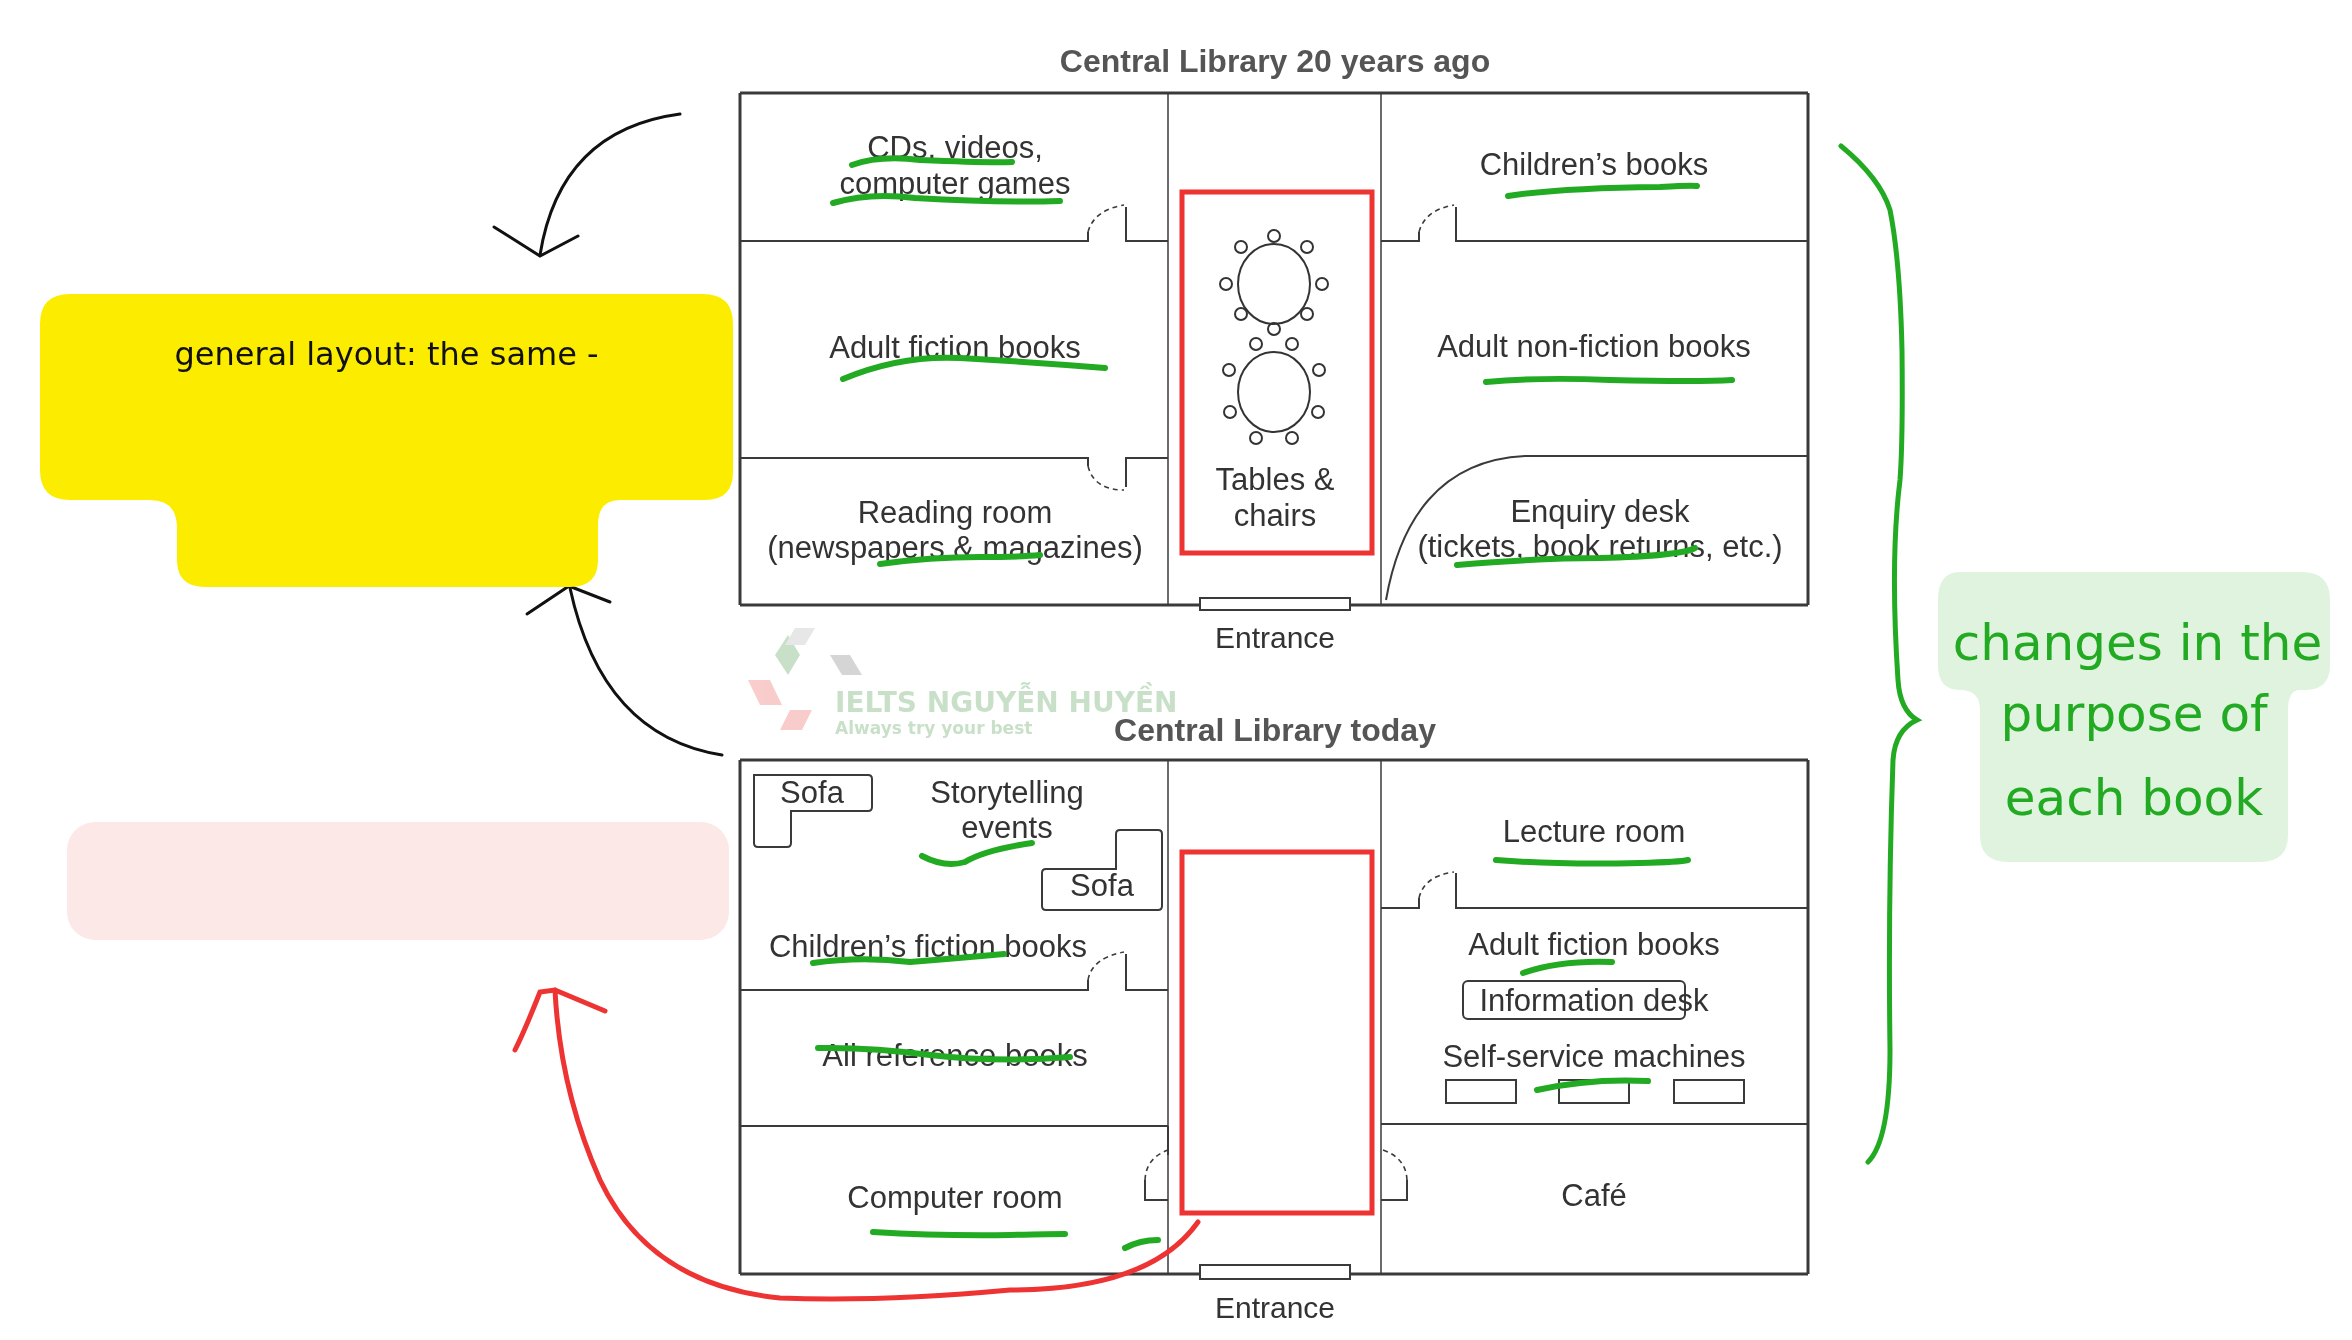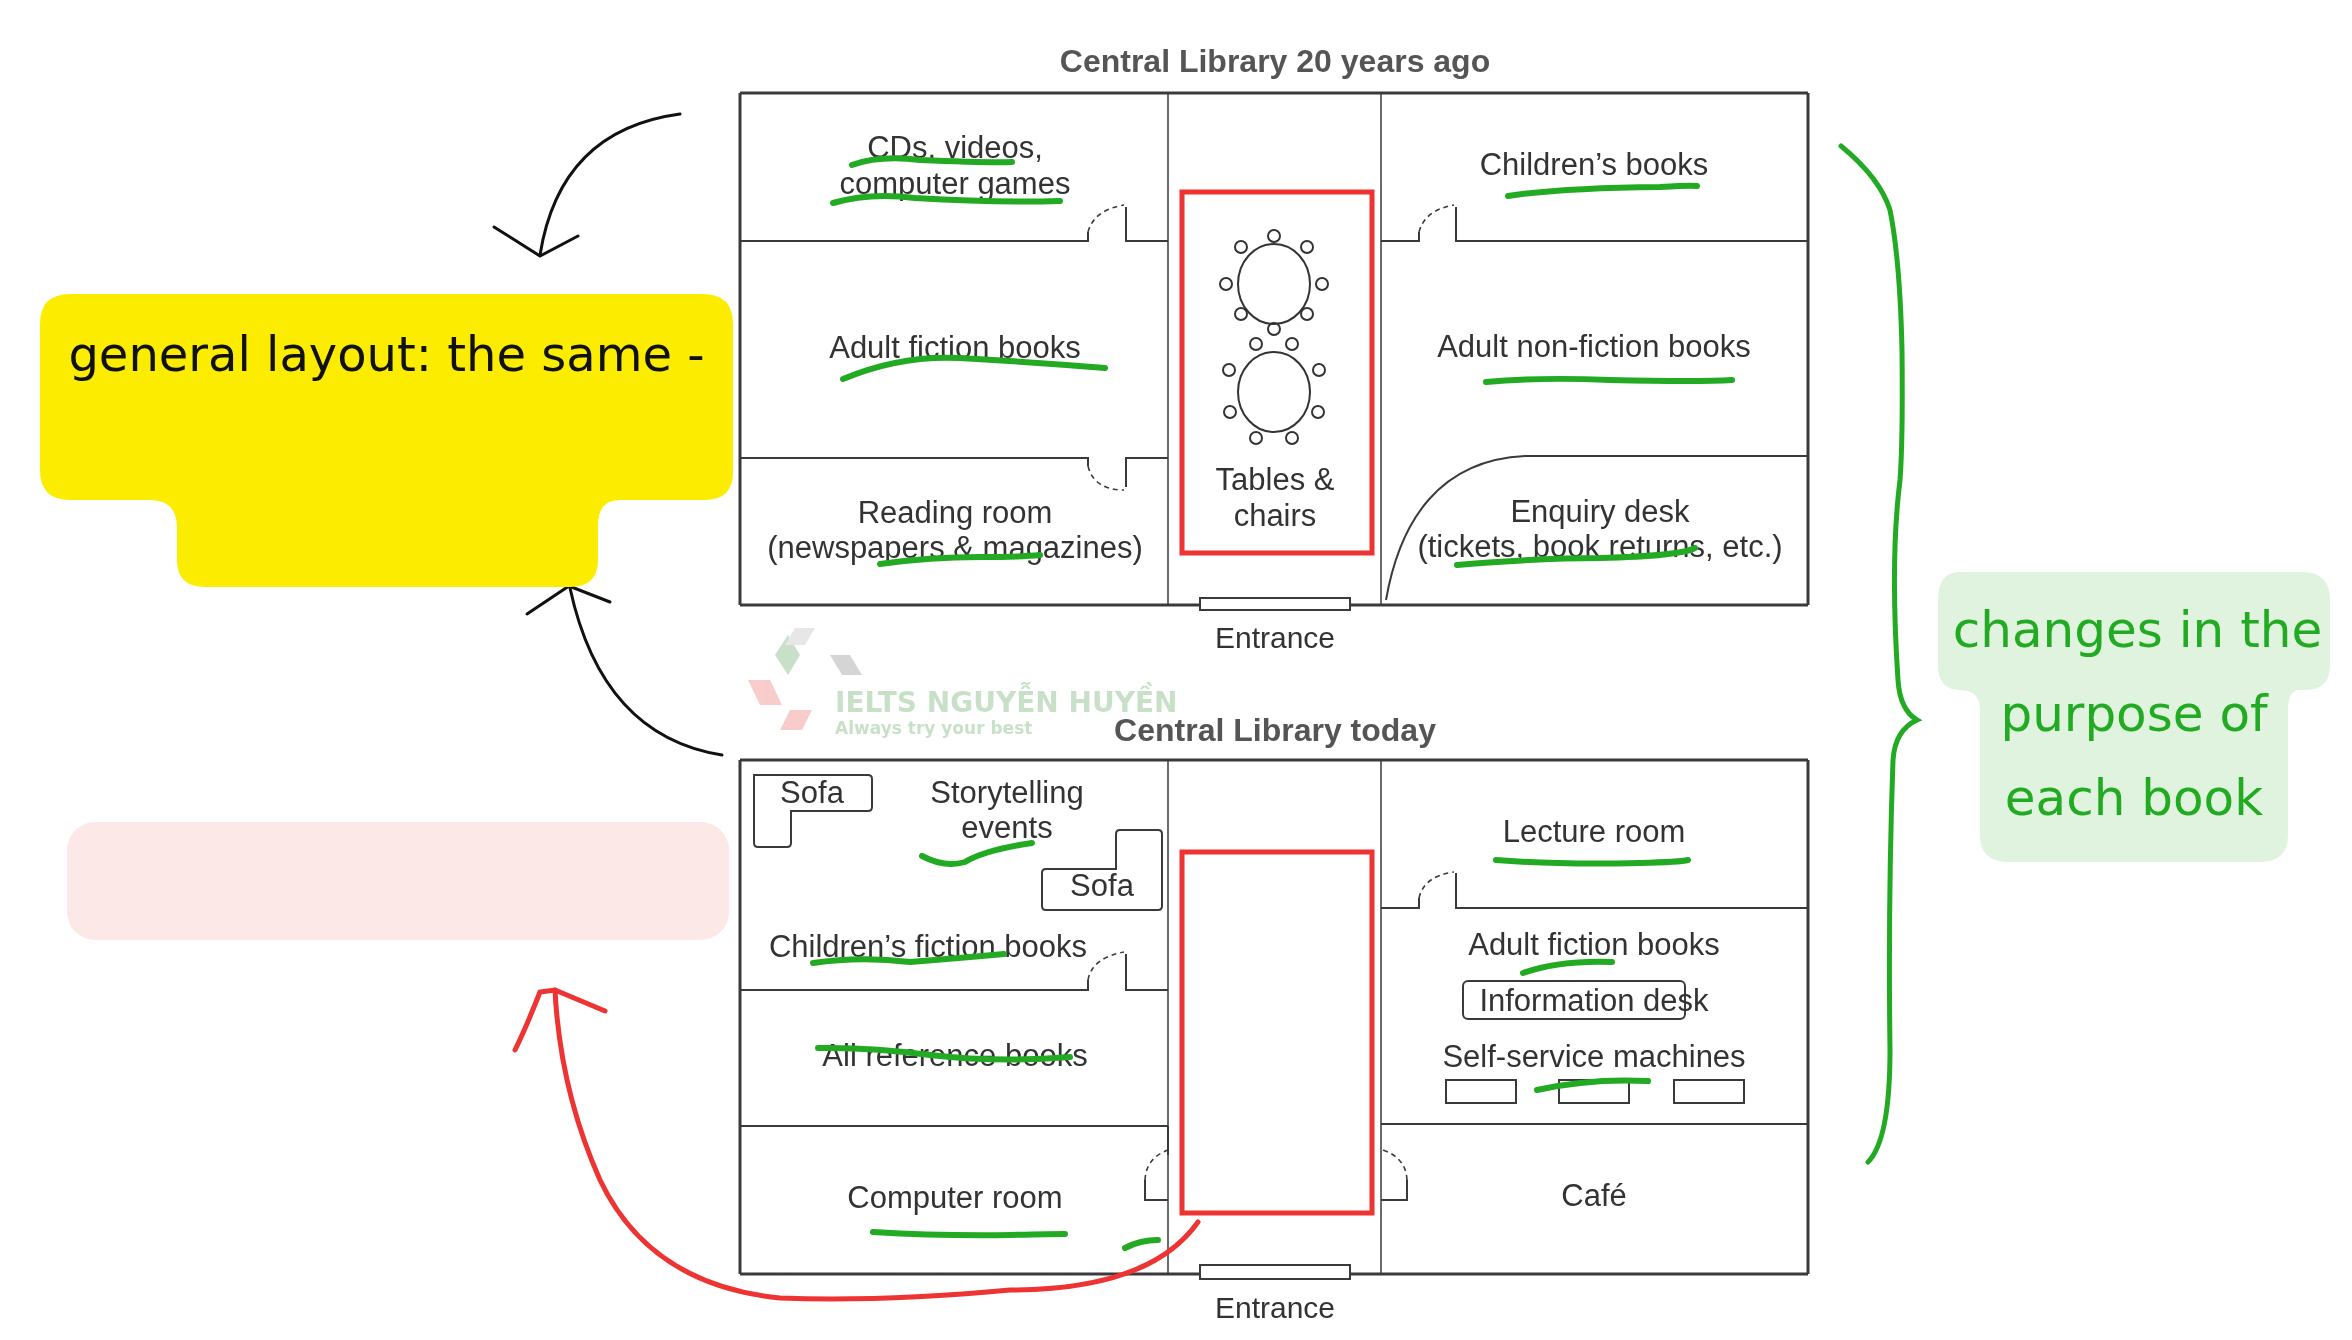--- a/index.html
+++ b/index.html
@@ -7,21 +7,21 @@
   #stage { position: absolute; left: 0; top: 0; width: 2352px; height: 1340px; }
   .plan-text { font-family: "Liberation Sans", sans-serif; fill: #333333; }
   .title-text { font-family: "Liberation Sans", sans-serif; font-weight: bold; fill: #555555; }
   .wm-text { font-family: "DejaVu Sans", sans-serif; font-weight: bold; }
   .note {
     position: absolute;
     font-family: "DejaVu Sans", sans-serif;
     text-align: center;
     line-height: 84px;
   }
-  .note-yellow { color: #111111; font-size: 48px; }
+  .note-yellow { color: #111111; font-size: 32px; }
   .note-green { color: #22aa22; font-size: 50px; }
   .note-red { color: #ee3333; font-size: 50px; }
   .note-line { position: absolute; left: 0; right: 0; white-space: nowrap; }
 </style>
 </head>
 <body>
 
 <div id="stage">
 
 <svg width="2352" height="1340" viewBox="0 0 2352 1340" xmlns="http://www.w3.org/2000/svg">
@@ -205,19 +205,19 @@
   <path d="M70,294 L703,294 Q733,294 733,324 L733,472 Q733,500 705,500 L620,500 Q598,500 598,525 L598,560 Q598,587 570,587 L205,587 Q177,587 177,560 L177,528 Q177,500 150,500 L70,500 Q40,500 40,470 L40,324 Q40,294 70,294 Z" fill="#fced00"></path>
   <path d="M1960,572 L2302,572 Q2330,572 2330,600 L2330,665 Q2330,690 2305,690 L2300,690 Q2288,690 2288,710 L2288,835 Q2288,862 2260,862 L2008,862 Q1980,862 1980,835 L1980,710 Q1980,690 1960,690 Q1938,690 1938,665 L1938,600 Q1938,572 1960,572 Z" fill="#dff3df"></path>
   <rect x="67" y="822" width="662" height="118" rx="28" fill="#fde8e8"></rect>
 </svg>
 
 <div class="note note-yellow" style="left:40px;top:312px;width:693px;height:270px;">
   <div class="note-line" style="top:0;">general layout: the same -</div>
 </div>
 
 <div class="note note-green" style="left:1938px;top:588px;width:392px;height:270px;">
-  <div class="note-line" style="top:0;padding-left:7px;">changes in the</div>
+  <div class="note-line" style="top:13px;padding-left:7px;">changes in the</div>
   <div class="note-line" style="top:84px;">purpose of</div>
   <div class="note-line" style="top:168px;">each book</div>
 </div>
 
 
 </div>
 
 </body></html>

